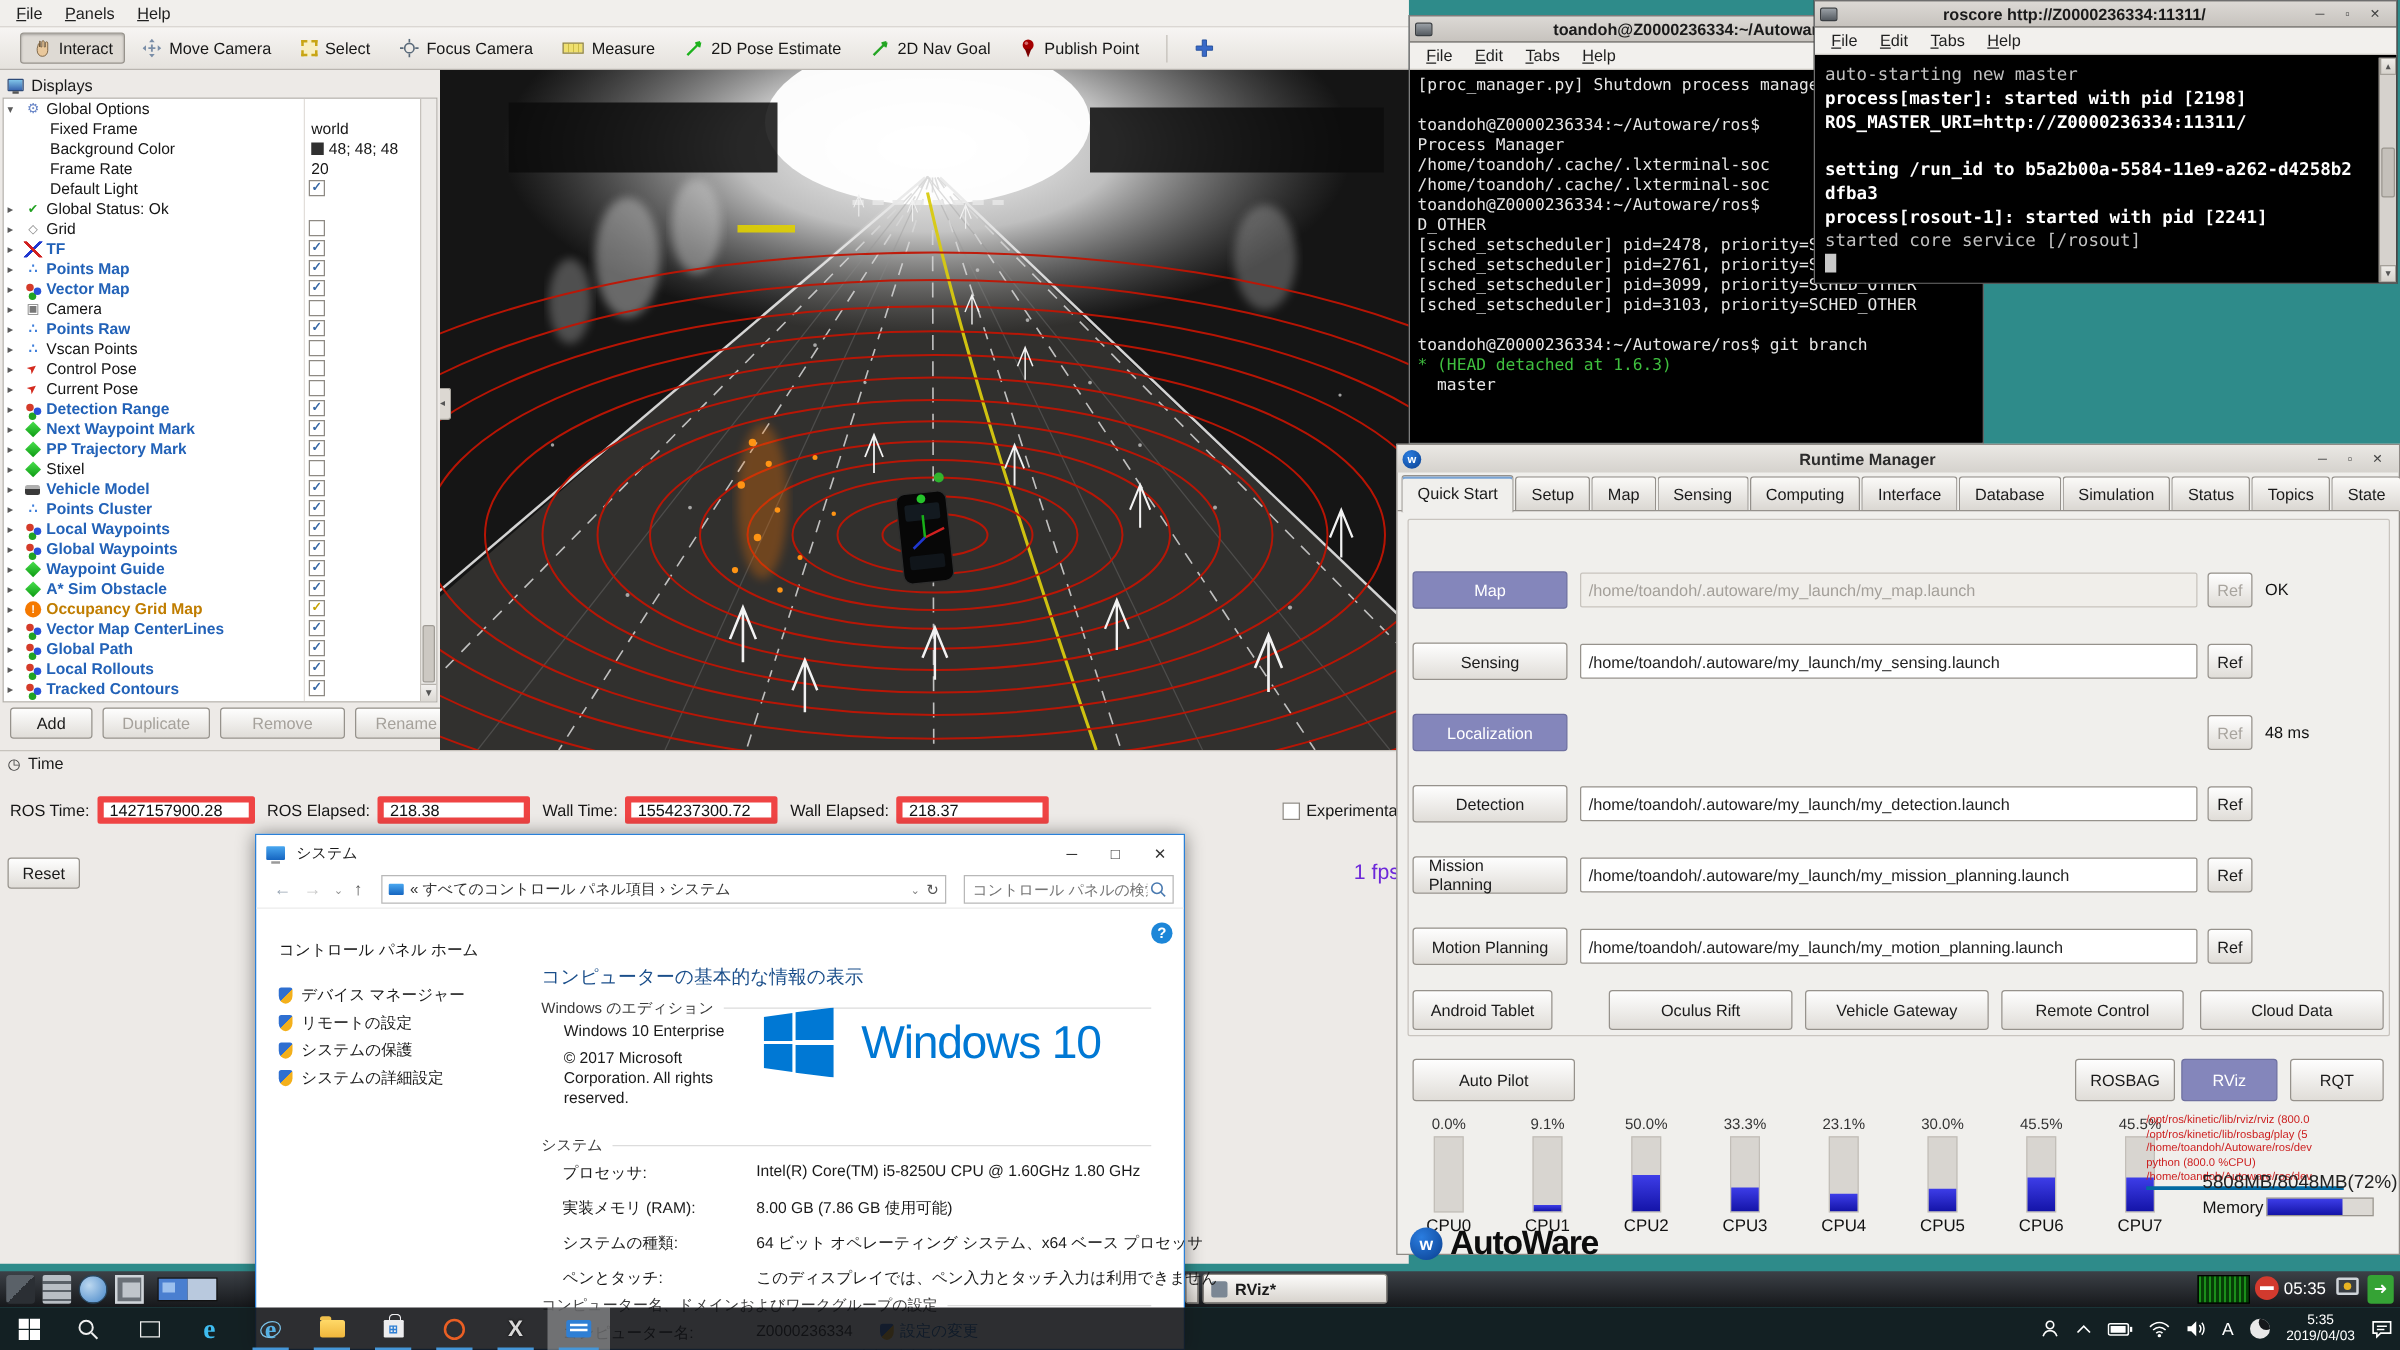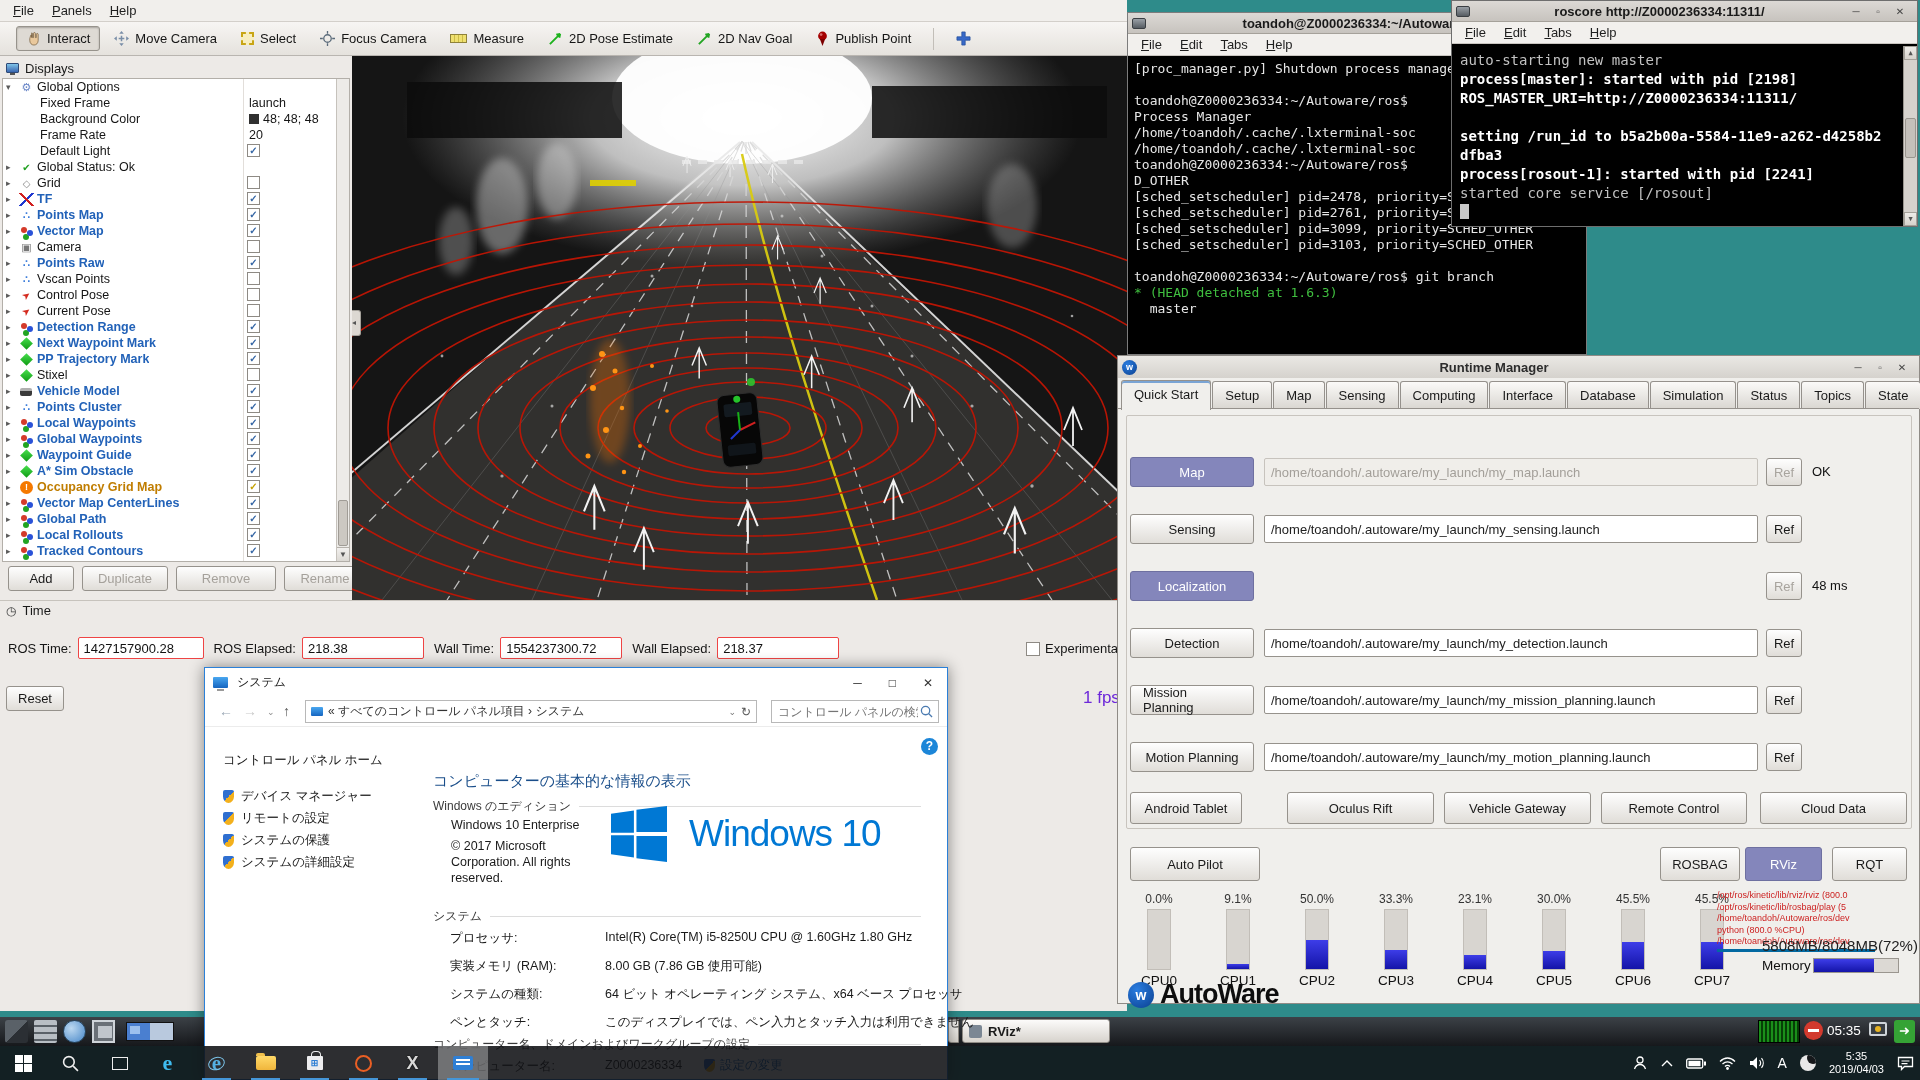--- a/index.html
+++ b/index.html
@@ -94,21 +94,21 @@
   .disp-btns .gbtn:nth-child(1){ width:66px; } .disp-btns .gbtn:nth-child(2){ width:86px; }
   .disp-btns .gbtn:nth-child(3){ width:100px; } .disp-btns .gbtn:nth-child(4){ width:82px; }
 
   .time-header { position:absolute; left:0; top:600px; width:1127px; height:20px;
     border-top:1px solid #c7c3bd; display:flex; align-items:center; gap:6px; padding-left:6px;
     font-size:13px; color:#1a1a1a; }
   .clock-glyph { color:#444; font-size:12px; }
   .time-fields { position:absolute; left:8px; top:637px; display:flex; align-items:center; gap:10px; }
   .tfg { display:flex; align-items:center; gap:6px; }
   .tf-label { font-size:13px; color:#161616; white-space:nowrap; }
-  .tf-box { height:22px; border:1px solid #ef4444; border-radius:2px; background:#fff;
+  .tf-box { height:22px; border:5px solid #ef4444; border-radius:2px; background:#fff;
     font-size:13px; color:#111; display:flex; align-items:center; padding-left:5px; }
   .tfg:nth-of-type(1) .tf-box { width:126px; } .tfg:nth-of-type(2) .tf-box { width:122px; }
   .tfg:nth-of-type(3) .tf-box { width:122px; } .tfg:nth-of-type(4) .tf-box { width:122px; }
   .exp-check { position:absolute; left:1026px; top:641px; display:flex; align-items:center; gap:5px;
     font-size:13px; color:#161616; }
   .cbox { width:14px; height:14px; border:1px solid #8e8a84; background:#fff; }
   .fps-label { position:absolute; left:1083px; top:688px; font-size:17px; color:#6d28d9; }
   #reset-btn { position:absolute; left:6px; top:686px; width:58px; }
   #viewport { position:absolute; left:352px; top:56px; width:775px; height:544px; background:#111; }
   #collapse-handle { position:absolute; left:352px; top:310px; width:9px; height:26px;
@@ -394,21 +394,21 @@
           <span class="exp">▾</span>
           <span class="dicon ic-gear"></span>
           <span class="dname st-plain">Global Options</span>
         </div>
         <div>
 
         <div class="drow prow">
               <span class="plabel">Fixed Frame</span>
               <span class="pval">
 
-                <span>launch</span>
+                <span>world</span>
               </span>
 
             </div>
             <div class="drow prow">
               <span class="plabel">Background Color</span>
               <span class="pval">
                 <span class="pswatch" style="--sw: #303030;"></span>
                 <span>48; 48; 48</span>
               </span>
 

